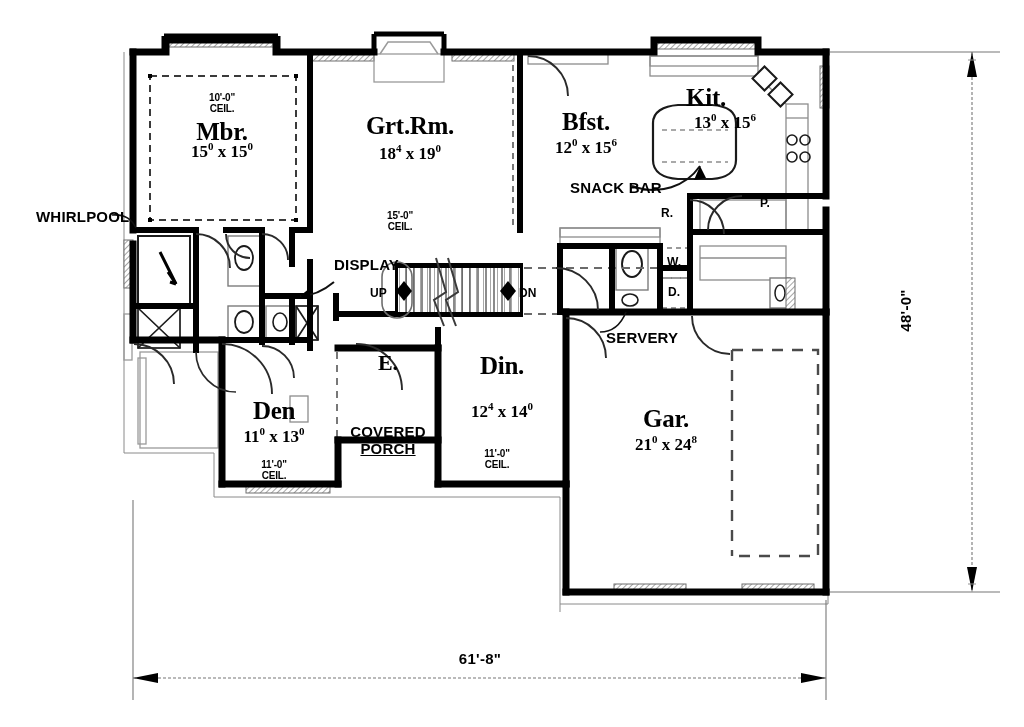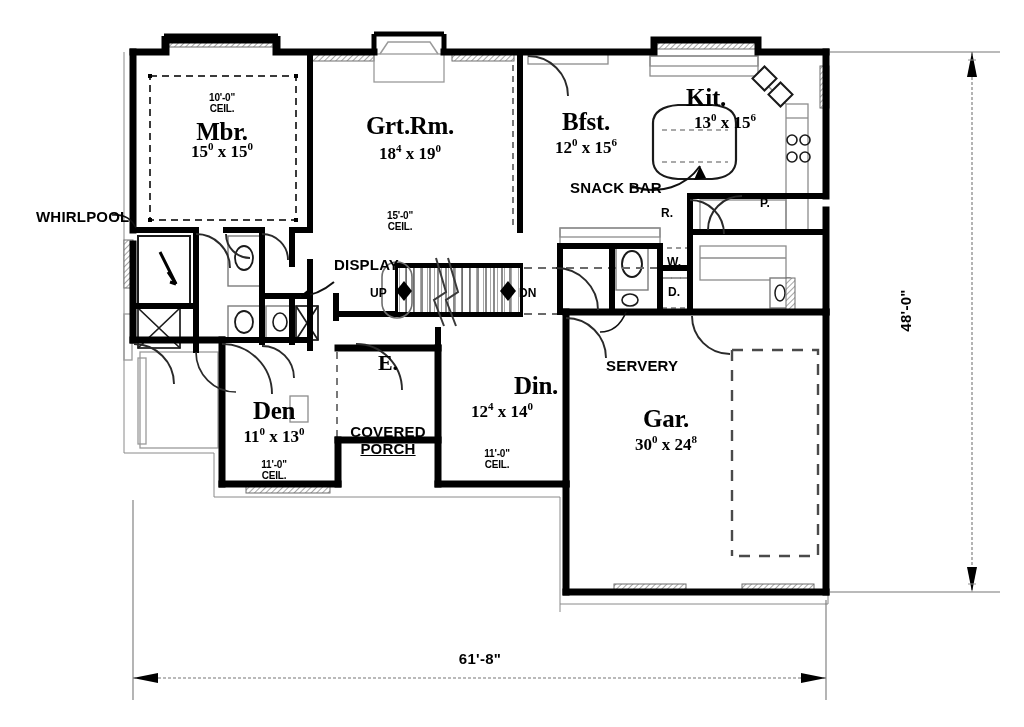--- a/index.html
+++ b/index.html
@@ -458,42 +458,42 @@
   <div class="lbl room-dim" style="left:274px;top:427px;">
     <span>11</span><sup>0</sup>
     <span>x</span>
     <span>13</span><sup>0</sup>
   </div>
   <div class="lbl ceil" style="left:274px;top:459px;">
     <span>11'-0"</span><br>
     <span>CEIL.</span>
   </div>
 
-  <div class="lbl room-name" style="left:502px;top:372px;margin-left:34px;">Din.</div>
+  <div class="lbl room-name" style="left:502px;top:352px;">Din.</div>
   <div class="lbl room-dim" style="left:502px;top:402px;">
     <span>12</span><sup>4</sup>
     <span>x</span>
     <span>14</span><sup>0</sup>
   </div>
   <div class="lbl ceil" style="left:497px;top:448px;">
     <span>11'-0"</span><br>
     <span>CEIL.</span>
   </div>
 
   <div class="lbl room-name" style="left:666px;top:405px;">Gar.</div>
   <div class="lbl room-dim" style="left:666px;top:435px;">
-    <span>30</span><sup>0</sup>
+    <span>21</span><sup>0</sup>
     <span>x</span>
     <span>24</span><sup>8</sup>
   </div>
 
   <div class="lbl note note-left" style="left:36px;top:208px;">WHIRLPOOL</div>
   <div class="lbl note note-left" style="left:334px;top:256px;">DISPLAY</div>
   <div class="lbl note note-left" style="left:570px;top:179px;">SNACK BAR</div>
-  <div class="lbl note note-left" style="left:606px;top:329px;margin-top:28px;">SERVERY</div>
+  <div class="lbl note note-left" style="left:606px;top:329px;">SERVERY</div>
 
   <div class="lbl note" style="left:388px;top:423px;text-decoration:underline;">
     <span>COVERED</span><br>
     <span>PORCH</span>
   </div>
 
   <div class="lbl letter-lbl" style="left:388px;top:350px;">E.</div>
 
   <div class="lbl stair-dir" style="left:370px;top:286px;">UP</div>
   <div class="lbl stair-dir" style="left:519px;top:286px;">DN</div>

